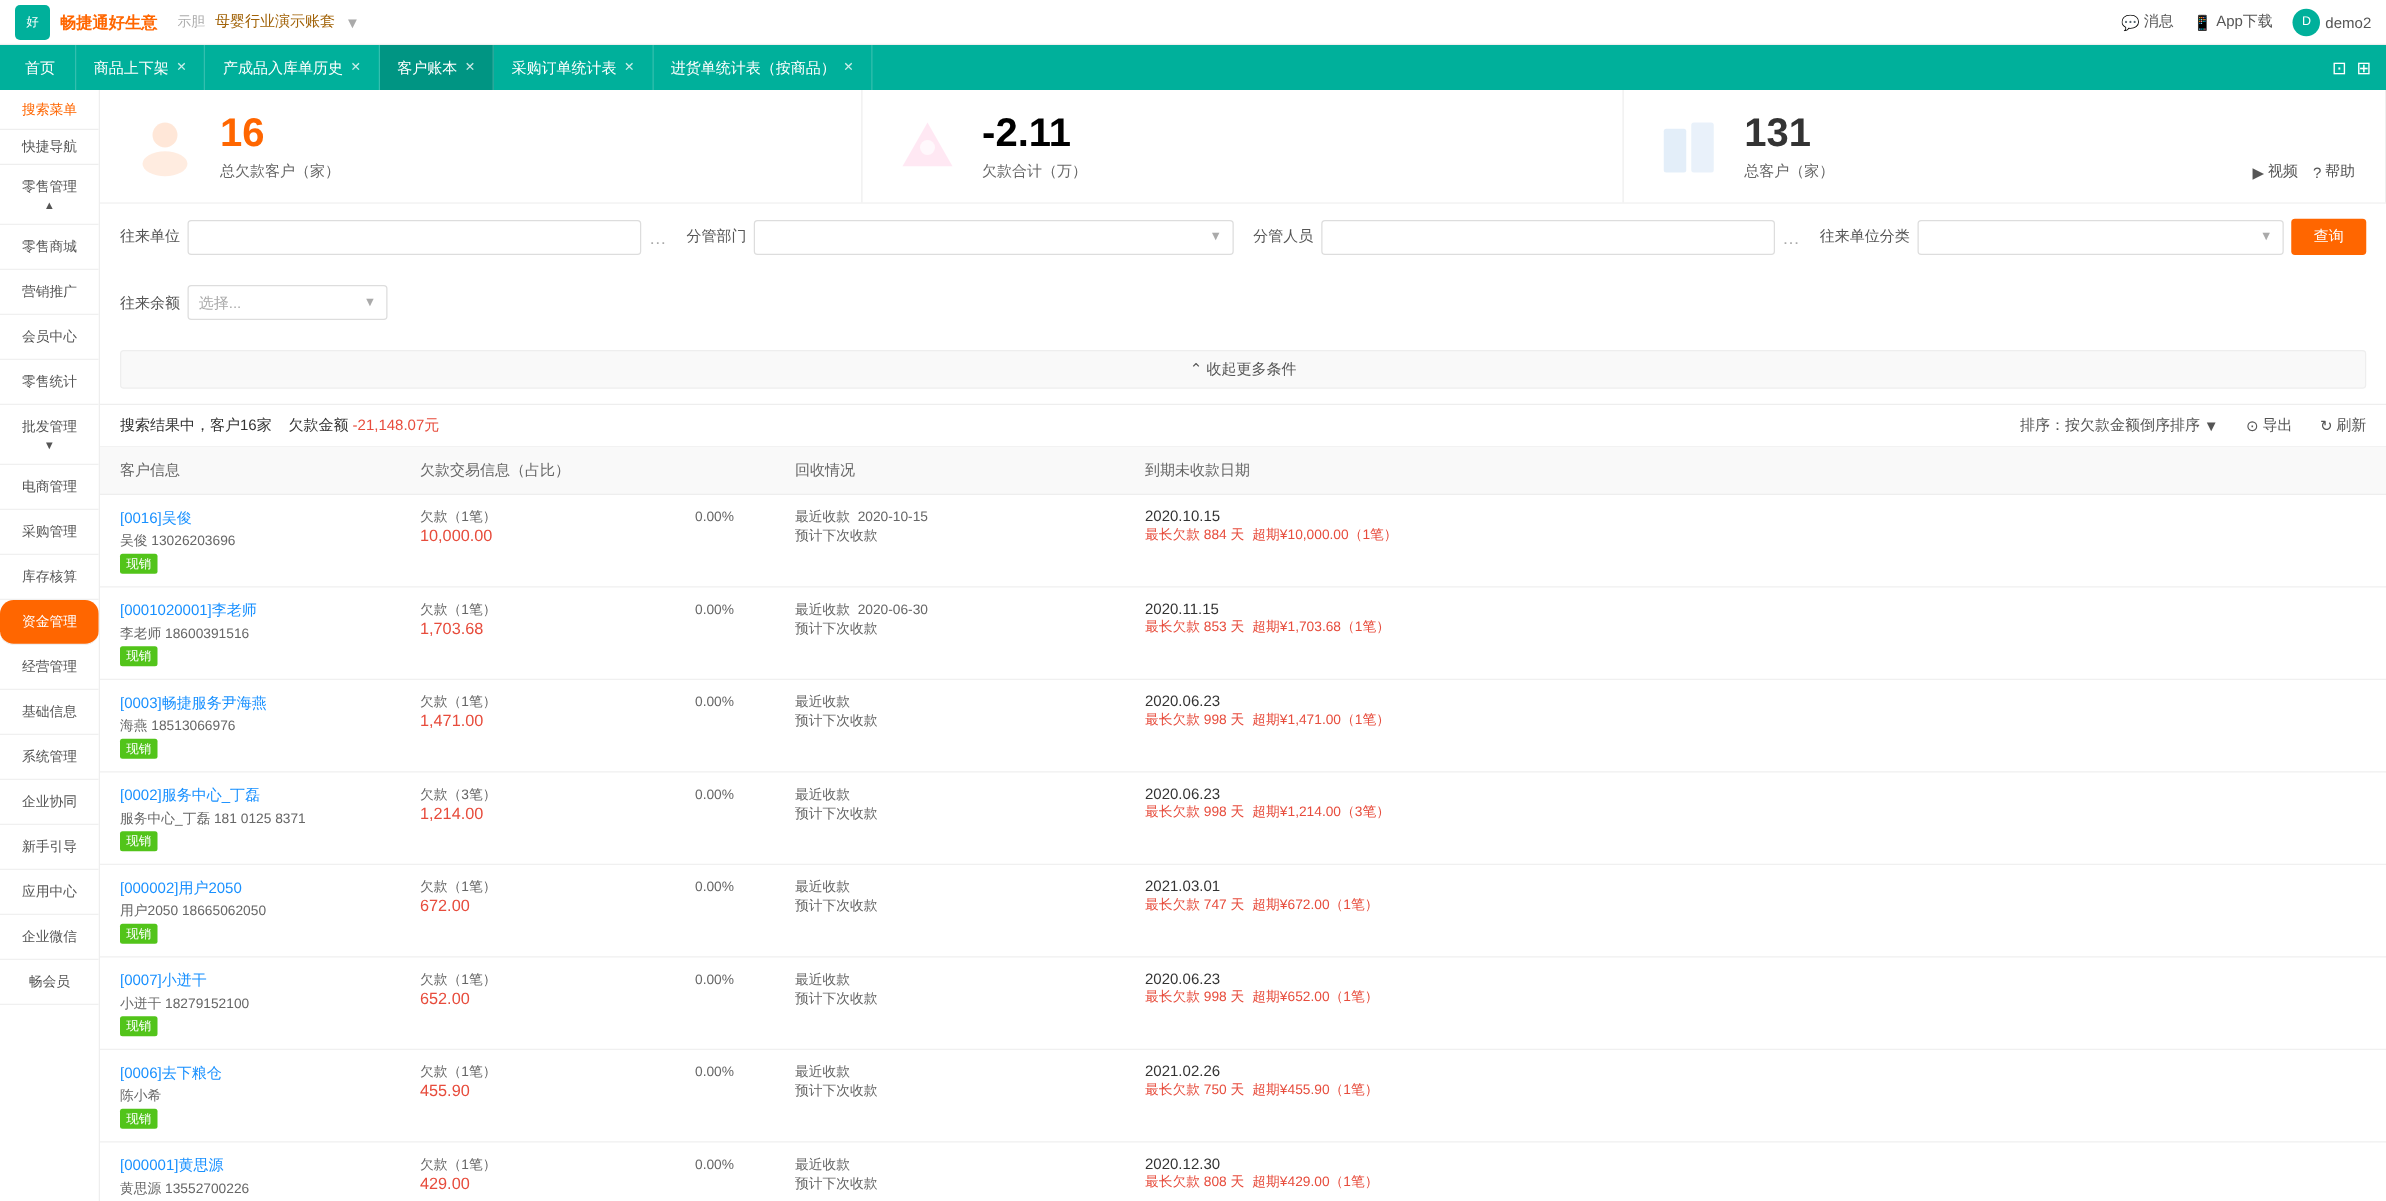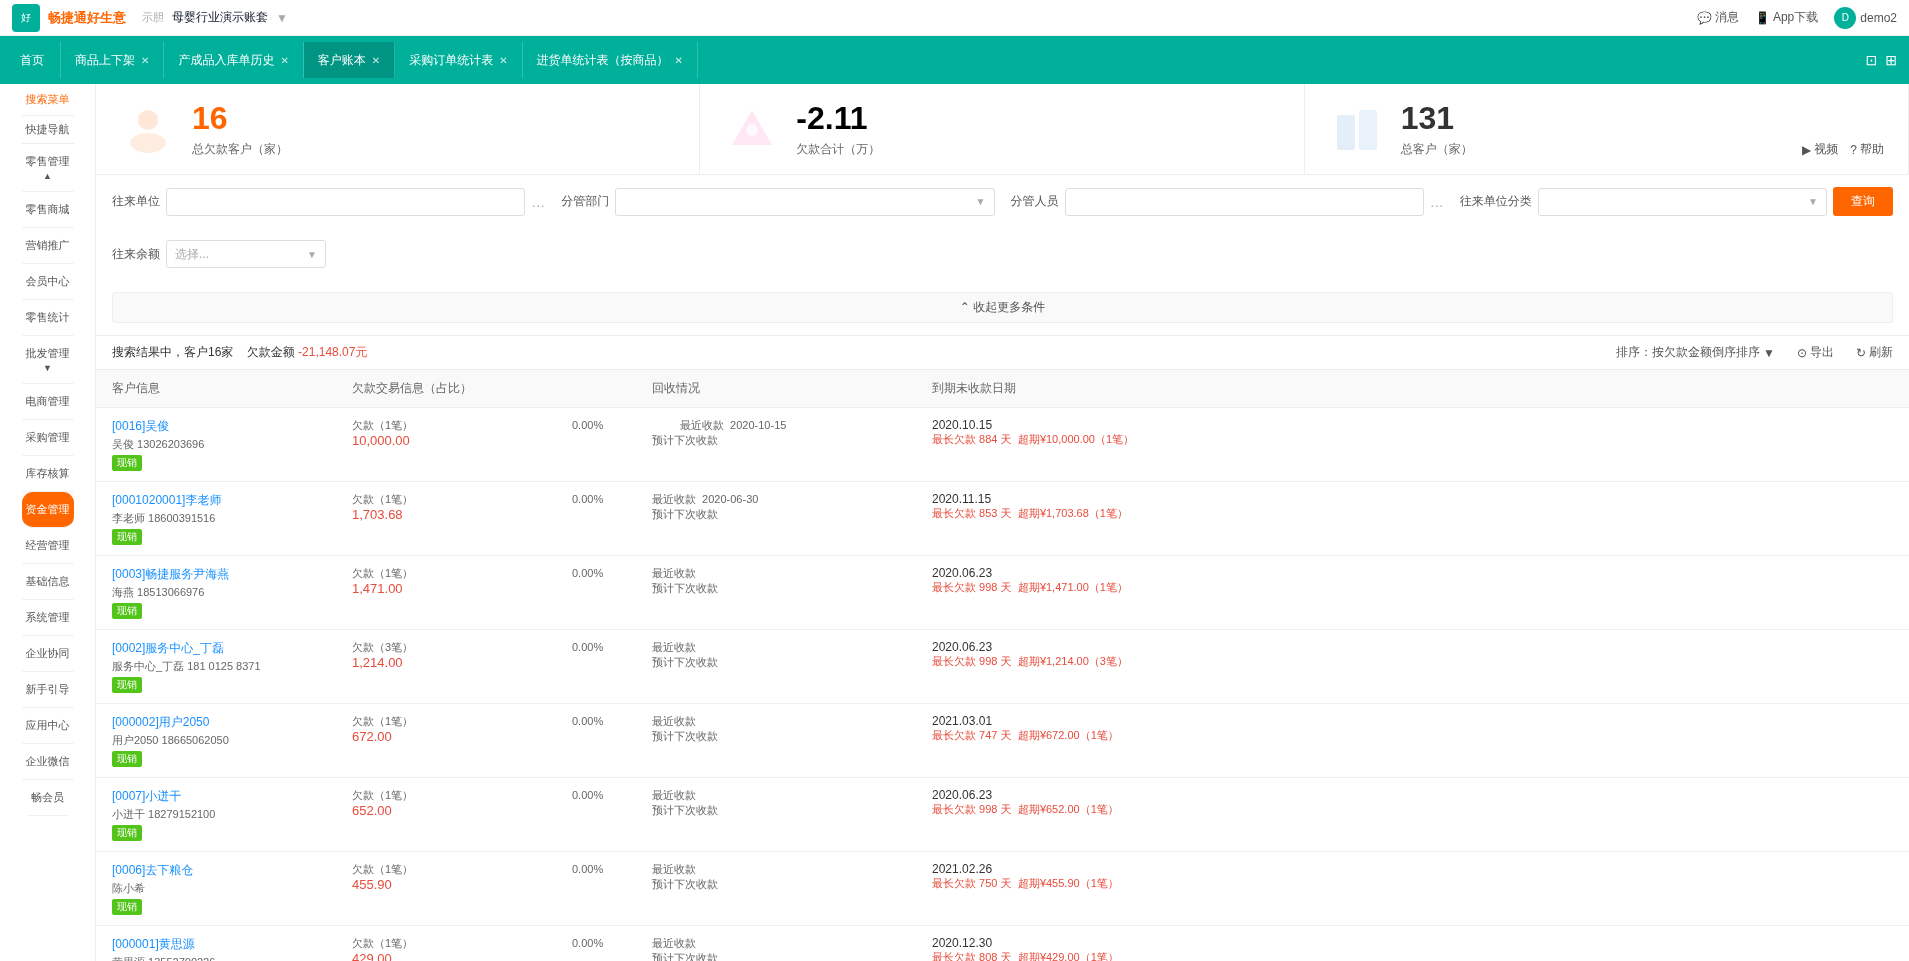--- a/index.html
+++ b/index.html
@@ -6,44 +6,44 @@
     body { font-family: 'Microsoft YaHei', Arial, sans-serif; font-size: 12px; background: #f5f5f5; color: #333; overflow: hidden; }
 
     
     .top-bar {
       display: flex; align-items: center; justify-content: space-between;
       background: #fff; height: 36px; padding: 0 12px; border-bottom: 1px solid #eee;
     }
     .top-bar-left { display: flex; align-items: center; gap: 8px; }
     .logo-area { display: flex; align-items: center; gap: 4px; color: #ff6600; font-weight: bold; font-size: 13px; }
     .logo-icon { width: 28px; height: 28px; background: #00b09b; border-radius: 4px; display: flex; align-items: center; justify-content: center; color: #fff; font-size: 10px; }
-    .store-selector { font-size: 12px; color: #0f172a; border: none; background: none; cursor: pointer; }
+    .store-selector { font-size: 12px; color: #a16207; border: none; background: none; cursor: pointer; }
     .top-bar-right { display: flex; align-items: center; gap: 16px; font-size: 12px; color: #555; }
     .top-bar-right span { cursor: pointer; display: flex; align-items: center; gap: 3px; }
 
     
     .nav-tabs {
-      background: #00b09b; display: flex; align-items: center; height: 48px; padding: 0 4px;
+      background: #00b09b; display: flex; align-items: center; height: 36px; padding: 0 4px;
     }
     .nav-tab {
       padding: 0 14px; height: 36px; display: flex; align-items: center; gap: 6px;
       color: #fff; cursor: pointer; font-size: 12px; white-space: nowrap;
       border-right: 1px solid rgba(255,255,255,0.2);
     }
     .nav-tab:first-child { padding: 0 16px; }
     .nav-tab.active { background: rgba(0,0,0,0.15); }
     .nav-tab .close-x { font-size: 10px; color: rgba(255,255,255,0.8); cursor: pointer; }
     .nav-tabs-right { margin-left: auto; display: flex; align-items: center; gap: 8px; padding-right: 8px; }
     .nav-tabs-right span { color: #fff; cursor: pointer; font-size: 14px; }
 
     
     .main-layout { display: flex; height: calc(961px - 72px); }
 
     
-    .sidebar { width: 96px; background: #fff; border-right: 1px solid #eee; display: flex; flex-direction: column; overflow-y: auto; align-items: center; }
+    .sidebar { width: 80px; background: #fff; border-right: 1px solid #eee; display: flex; flex-direction: column; overflow-y: auto; }
     .sidebar-search { padding: 8px 4px; text-align: center; font-size: 11px; color: #ff6600; cursor: pointer; border-bottom: 1px solid #eee; }
     .sidebar-quick { padding: 6px 4px; text-align: center; font-size: 11px; color: #555; cursor: pointer; border-bottom: 1px solid #eee; }
     .sidebar-item {
       padding: 10px 4px; text-align: center; font-size: 11px; color: #555; cursor: pointer;
       border-bottom: 1px solid #f0f0f0; display: flex; flex-direction: column; align-items: center; gap: 2px;
     }
     .sidebar-item.active { background: #ff6600; color: #fff; border-radius: 11px; }
     .sidebar-arrow { font-size: 9px; }
 
     
@@ -391,21 +391,21 @@
       <span class="tag-badge">现销</span>
     </td>
     <td>
       <div class="debt-info">欠款（1笔）</div>
       <div class="amount-red">10,000.00</div>
     </td>
     <td>
       <span class="amount-pct">0.00%</span>
     </td>
     <td>
-      <div style="color:#666;font-size:11px;margin-left:28px;">最近收款&nbsp;&nbsp;2020-10-15</div>
+      <div style="color:#666;font-size:11px;">最近收款&nbsp;&nbsp;2020-10-15</div>
       <div style="color:#666;font-size:11px;">预计下次收款</div>
     </td>
     <td>
       <div class="date-text">2020.10.15</div>
       <div>
         <span class="overdue-days">最长欠款 884 天&nbsp;</span>
         <span class="overdue-red">超期¥10,000.00（1笔）</span>
       </div>
     </td>
   </tr>

